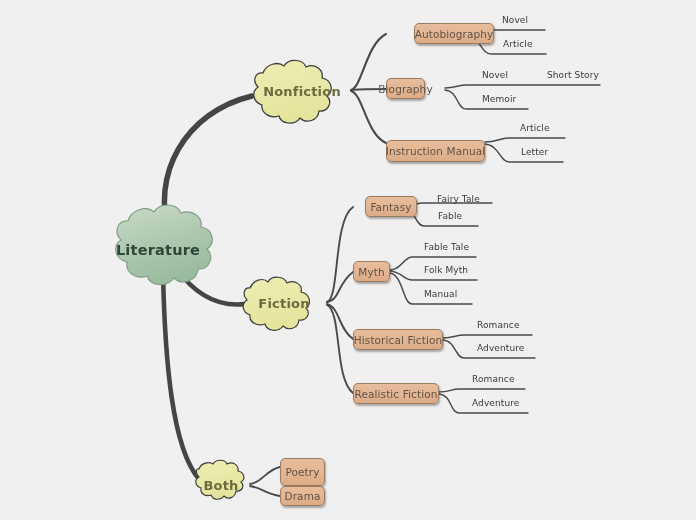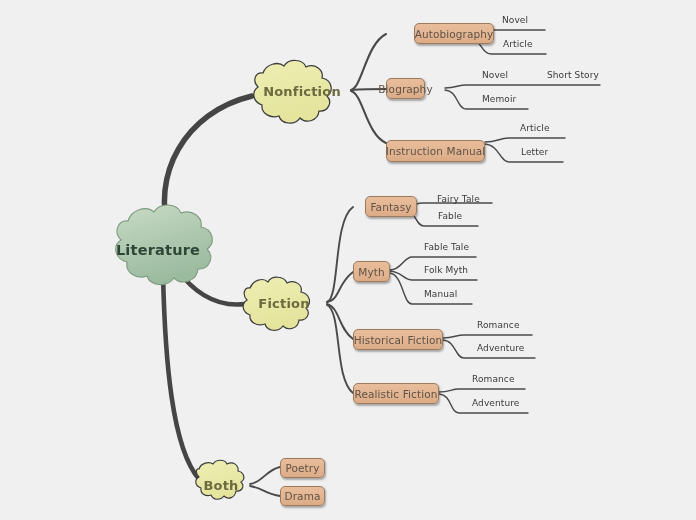--- a/index.html
+++ b/index.html
@@ -225,21 +225,21 @@
   <div class="box" style="left:386px; top:132px; width:99px; height:22px;margin-top:8px;">Instruction Manual</div>
 
   <div class="box" style="left:365px; top:196px; width:52px; height:21px;">Fantasy</div>
 
   <div class="box" style="left:353px; top:261px; width:37px; height:21px;">Myth</div>
 
   <div class="box" style="left:353px; top:329px; width:90px; height:21px;">Historical Fiction</div>
 
   <div class="box" style="left:353px; top:383px; width:86px; height:21px;">Realistic Fiction</div>
 
-  <div class="box" style="left:280px; top:458px; width:45px; height:20px;">Poetry</div>
+  <div class="box" style="left:280px; top:458px; width:45px; height:28px;">Poetry</div>
 
   <div class="box" style="left:280px; top:486px; width:45px; height:20px;">Drama</div>
 
   <div class="leaf" style="left:502px; top:15px;">Novel</div>
   <div class="leaf" style="left:503px; top:39px;">Article</div>
 
   <div class="leaf" style="left:482px; top:70px;">Novel</div>
   <div class="leaf" style="left:547px; top:70px;">Short Story</div>
   <div class="leaf" style="left:482px; top:94px;">Memoir</div>
 

